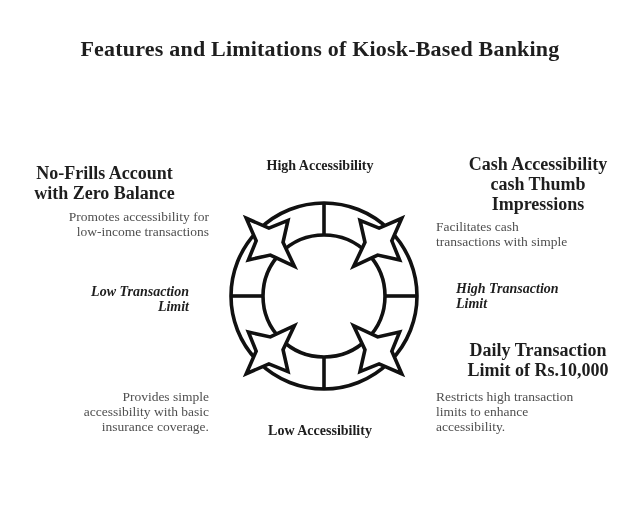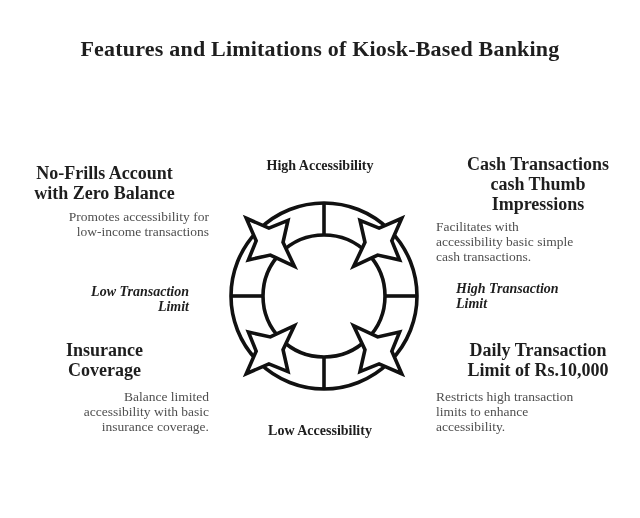--- a/index.html
+++ b/index.html
@@ -55,39 +55,34 @@
   <div class="block lblock desc" style="top:209px">
     <div>Promotes accessibility for</div>
     <div>low-income transactions</div>
   </div>
 
   <div class="block lblock axis" style="top:285px; width:189px">
     <div>Low Transaction</div>
     <div>Limit</div>
   </div>
 
-  <div class="block lblock heading" style="top:340px">
-    <div>Insurance</div>
-    <div>Coverage</div>
-  </div>
   <div class="block lblock desc" style="top:389px">
-    <div>Balance limited</div>
+    <div>Provides simple</div>
     <div>accessibility with basic</div>
     <div>insurance coverage.</div>
   </div>
 
   <div class="block rblock heading" style="top:154px">
-    <div>Cash Transactions</div>
+    <div>Cash Accessibility</div>
     <div>cash Thumb</div>
     <div>Impressions</div>
   </div>
   <div class="block rblock desc" style="top:219px">
-    <div>Facilitates with</div>
-    <div>accessibility basic simple</div>
-    <div>cash transactions.</div>
+    <div>Facilitates cash</div>
+    <div>transactions with simple</div>
   </div>
 
   <div class="block rblock axis" style="top:282px; left:456px">
     <div>High Transaction</div>
     <div>Limit</div>
   </div>
 
   <div class="block rblock heading" style="top:340px">
     <div>Daily Transaction</div>
     <div>Limit of Rs.10,000</div>

